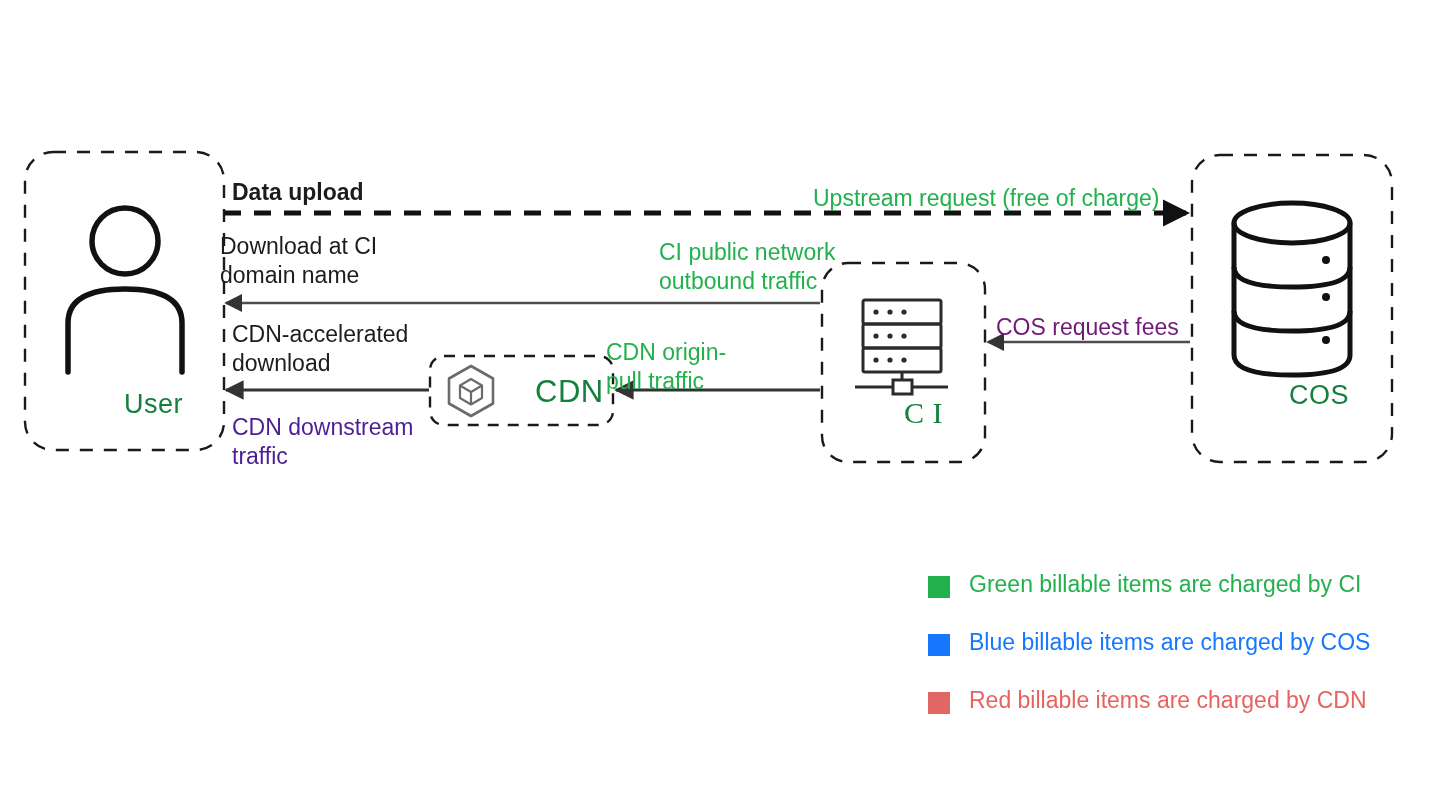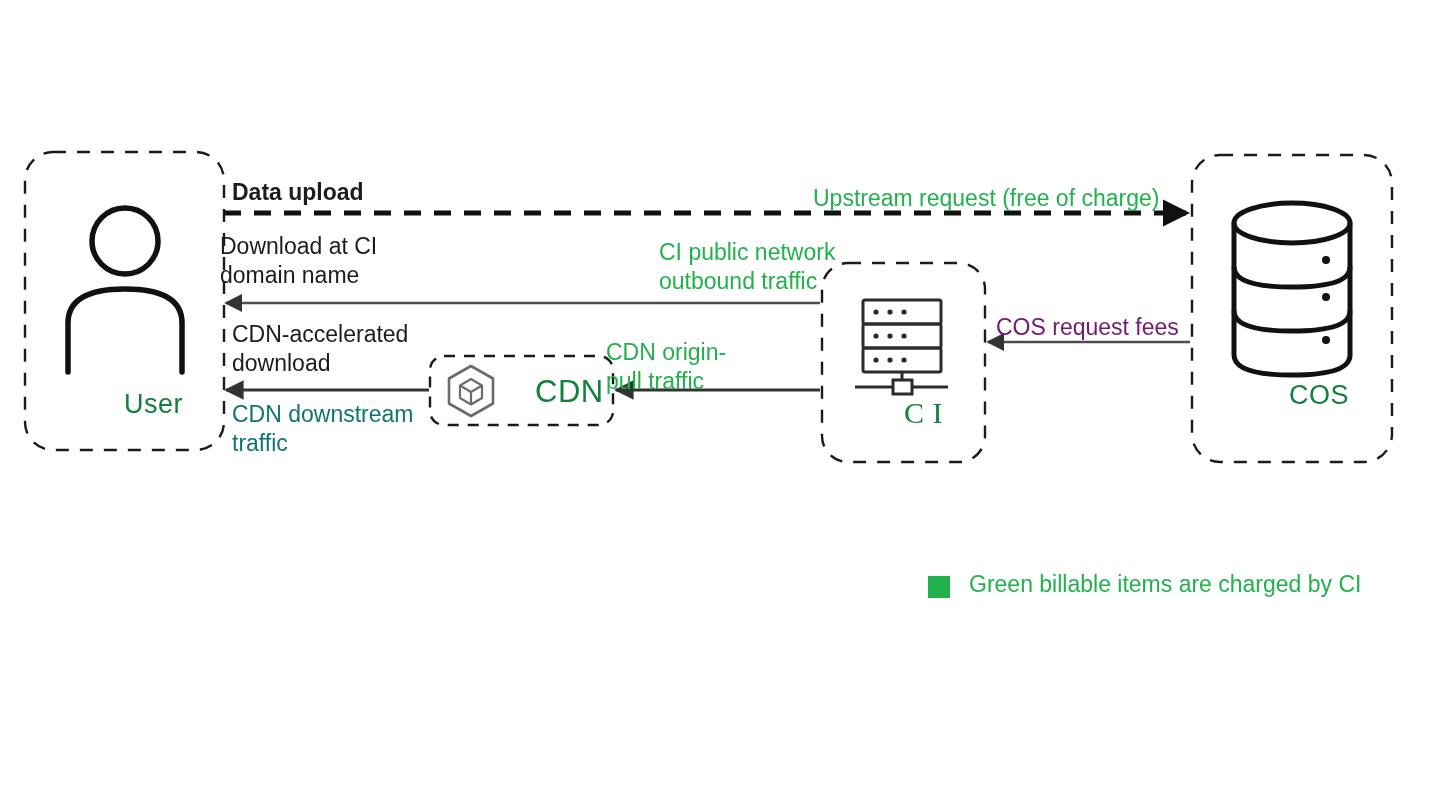--- a/index.html
+++ b/index.html
@@ -31,21 +31,21 @@
   }
   .edge-label {
     position: absolute;
     font-size: 23px;
     line-height: 29px;
     white-space: pre-line;
   }
   .edge-label.black { color: #1c1c1c; }
   .edge-label.green { color: #22b14c; }
   .edge-label.blue  { color: #701a75; }
-  .edge-label.red   { color: #0f766e; }
+  .edge-label.red   { color: #4c1d95; margin-top: 13px; }
 
   .legend {
     position: absolute;
     left: 928px;
     top: 540px;
   }
   .legend-row {
     display: flex;
     align-items: flex-end;
     height: 58px;
@@ -156,13 +156,21 @@
 <div class="edge-label red" style="left:232px; top:400px;">CDN downstream
 traffic</div>
 
 <div class="edge-label blue" style="left:996px; top:313px;">COS request fees</div>
 
 <div class="legend">
   <div class="legend-row">
     <span class="legend-swatch" style="background:#22b14c"></span>
     <span class="legend-text" style="color:#22b14c">Green billable items are charged by CI</span>
   </div>
+  <div class="legend-row">
+    <span class="legend-swatch" style="background:#1677ff"></span>
+    <span class="legend-text" style="color:#1677ff">Blue billable items are charged by COS</span>
+  </div>
+  <div class="legend-row">
+    <span class="legend-swatch" style="background:#e06763"></span>
+    <span class="legend-text" style="color:#e8635f">Red billable items are charged by CDN</span>
+  </div>
 </div>
 
 </body></html>

